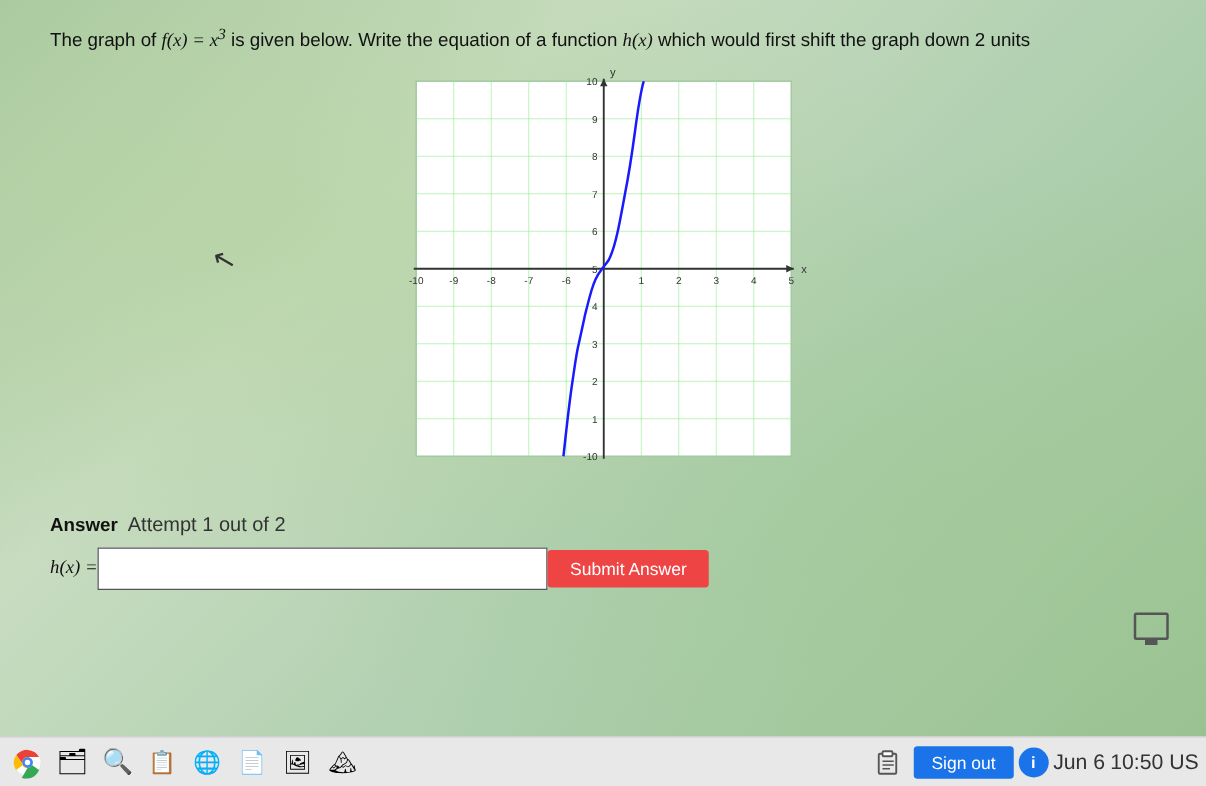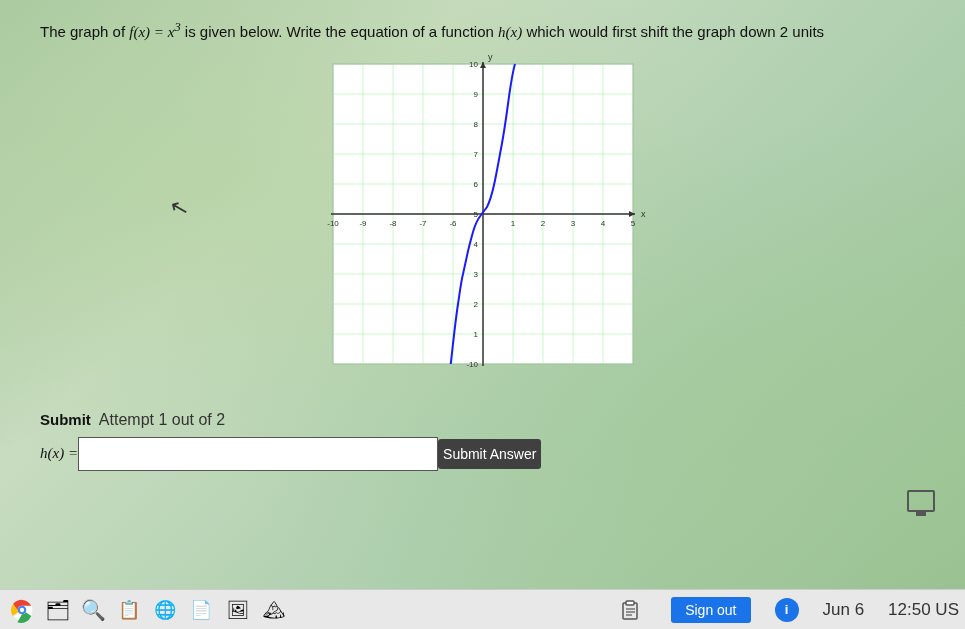--- a/index.html
+++ b/index.html
@@ -107,24 +107,24 @@
       width: 360px;
       height: 34px;
       border: 1px solid #555;
       background: #fff;
       padding: 4px 8px;
       font-size: 14px;
       outline: none;
     }
 
     .submit-btn {
-      background: #404040;
+      background: #ef4444;
       color: white;
       border: none;
-      padding: 7px 5px;
+      padding: 7px 18px;
       font-size: 14px;
       cursor: pointer;
       border-radius: 3px;
     }
 
     
     .taskbar {
       position: absolute;
       bottom: 0; left: 0; right: 0;
       height: 40px;
@@ -148,21 +148,21 @@
     }
 
     .taskbar-icon.chrome { background: transparent; }
     .taskbar-icon.chrome svg { width: 26px; height: 26px; }
 
     .taskbar-spacer { flex: 1; }
 
     .taskbar-right {
       display: flex;
       align-items: center;
-      gap: 24px;
+      gap: 4px;
     }
 
     .clipboard-icon-wrap {
       width: 32px;
       height: 32px;
       display: flex;
       align-items: center;
       justify-content: center;
       cursor: pointer;
     }
@@ -329,21 +329,21 @@
           C 190 85, 193 65, 195 50
           C 197 35, 199 20, 202 10
         " stroke="#1a1aff" stroke-width="2" fill="none"></path>
 
       </svg>
     </div>
   </div>
 
   <div class="answer-section">
     <div class="answer-label-row">
-      <span class="answer-bold">Submit</span>
+      <span class="answer-bold">Answer</span>
       <span class="attempt-text">Attempt 1 out of 2</span>
     </div>
     <div class="input-row">
       <span class="hx-label"><i>h</i>(<i>x</i>) =</span>
       <input class="answer-input" type="text" value="" style="">
       <button class="submit-btn">Submit Answer</button>
     </div>
   </div>
 
 </div>
@@ -392,16 +392,16 @@
         <line x1="6" y1="13" x2="15" y2="13" stroke="#555" stroke-width="1.2"></line>
         <line x1="6" y1="16" x2="12" y2="16" stroke="#555" stroke-width="1.2"></line>
       </svg>
     </div>
 
     <button class="sign-out-btn">Sign out</button>
 
     <div class="info-icon">i</div>
 
     <span class="date-time">Jun 6</span>
-    <span class="date-time">12:50 US</span>
+    <span class="date-time">10:50 US</span>
   </div>
 
 </div>
 
 </body></html>

